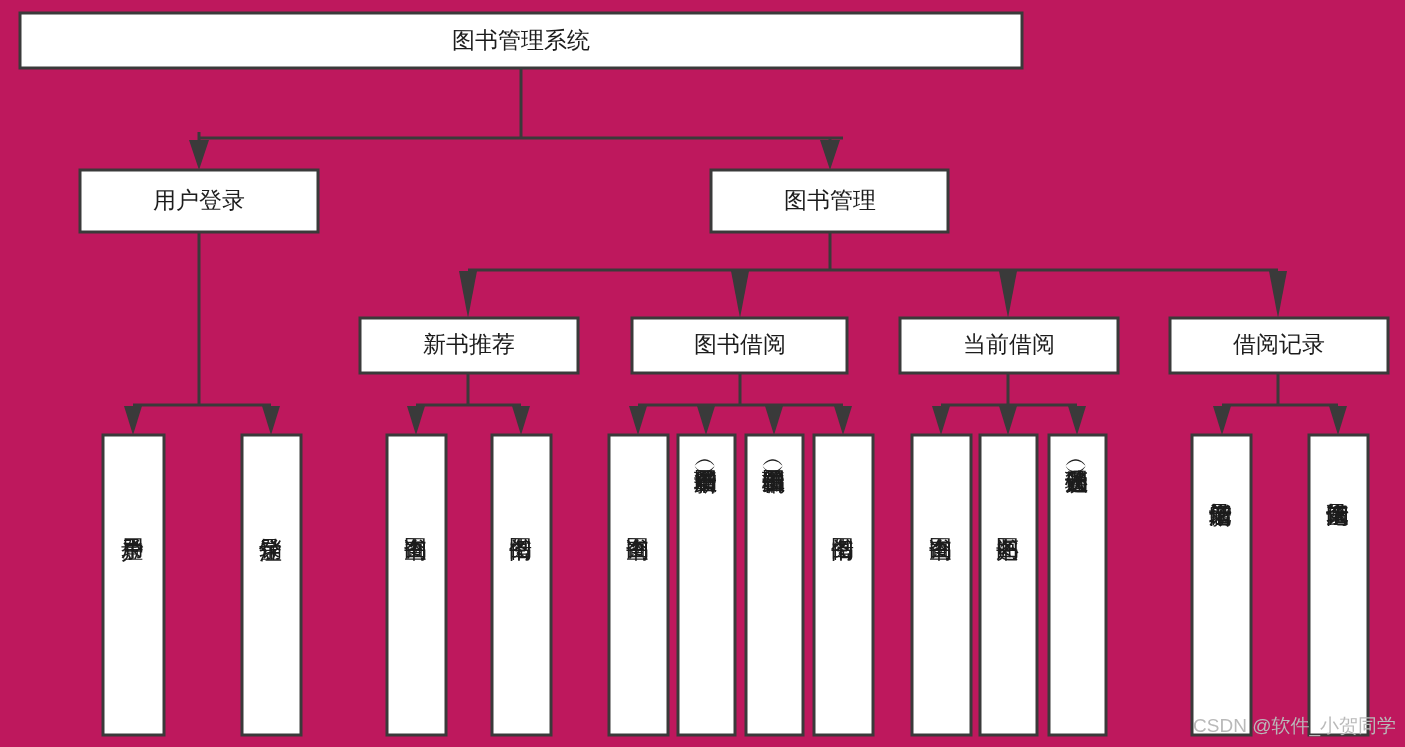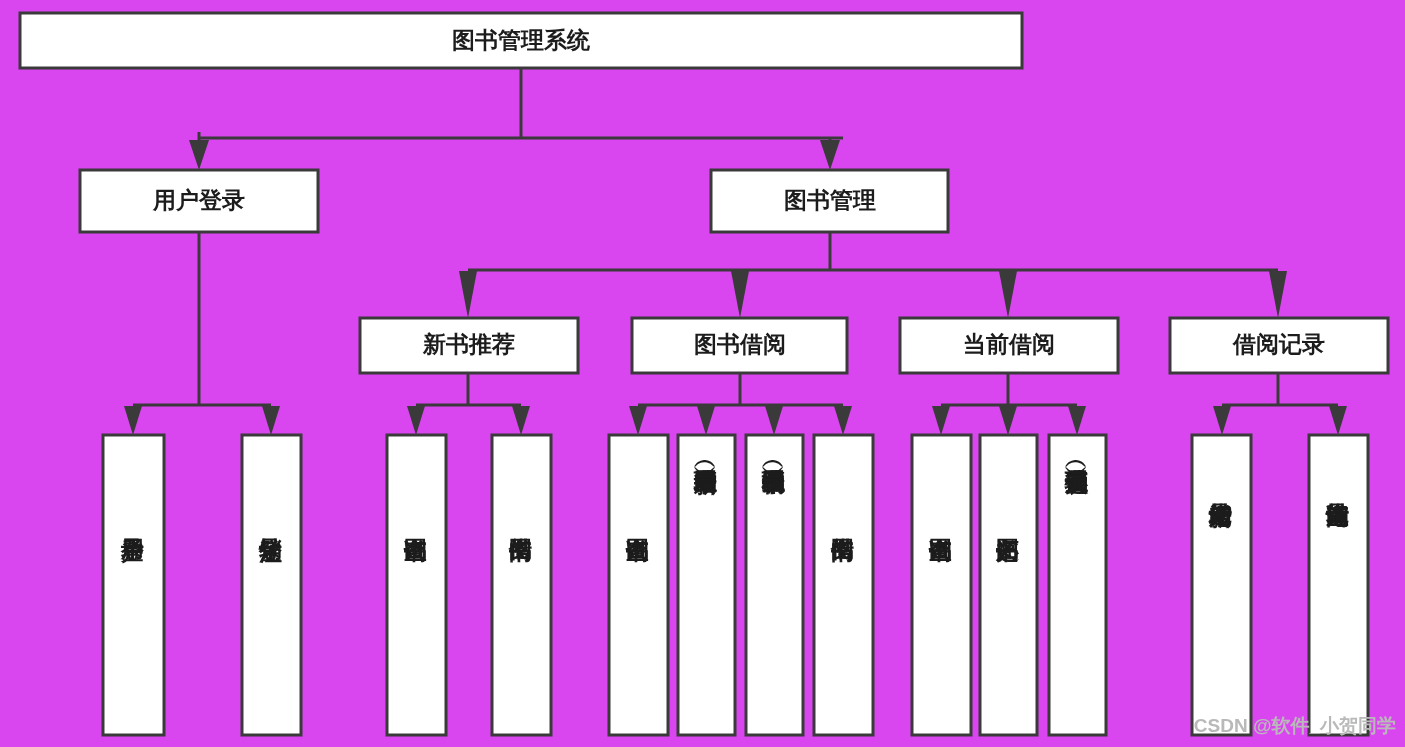--- a/index.html
+++ b/index.html
@@ -8,23 +8,22 @@
     padding: 0;
     background: #ffffff;
   }
   body {
     font-family: "Liberation Sans", "DejaVu Sans", sans-serif;
   }
   #diagram-root {
     position: relative;
     width: 1405px;
     height: 747px;
-    background: #d946ef;
+    background: #be185d;
     overflow: hidden;
-    font-weight: bold;
   }
   svg#flowchart {
     display: block;
     width: 1405px;
     height: 747px;
   }
   .node-box {
     fill: #ffffff;
     stroke: #3a3a3a;
     stroke-width: 3;

